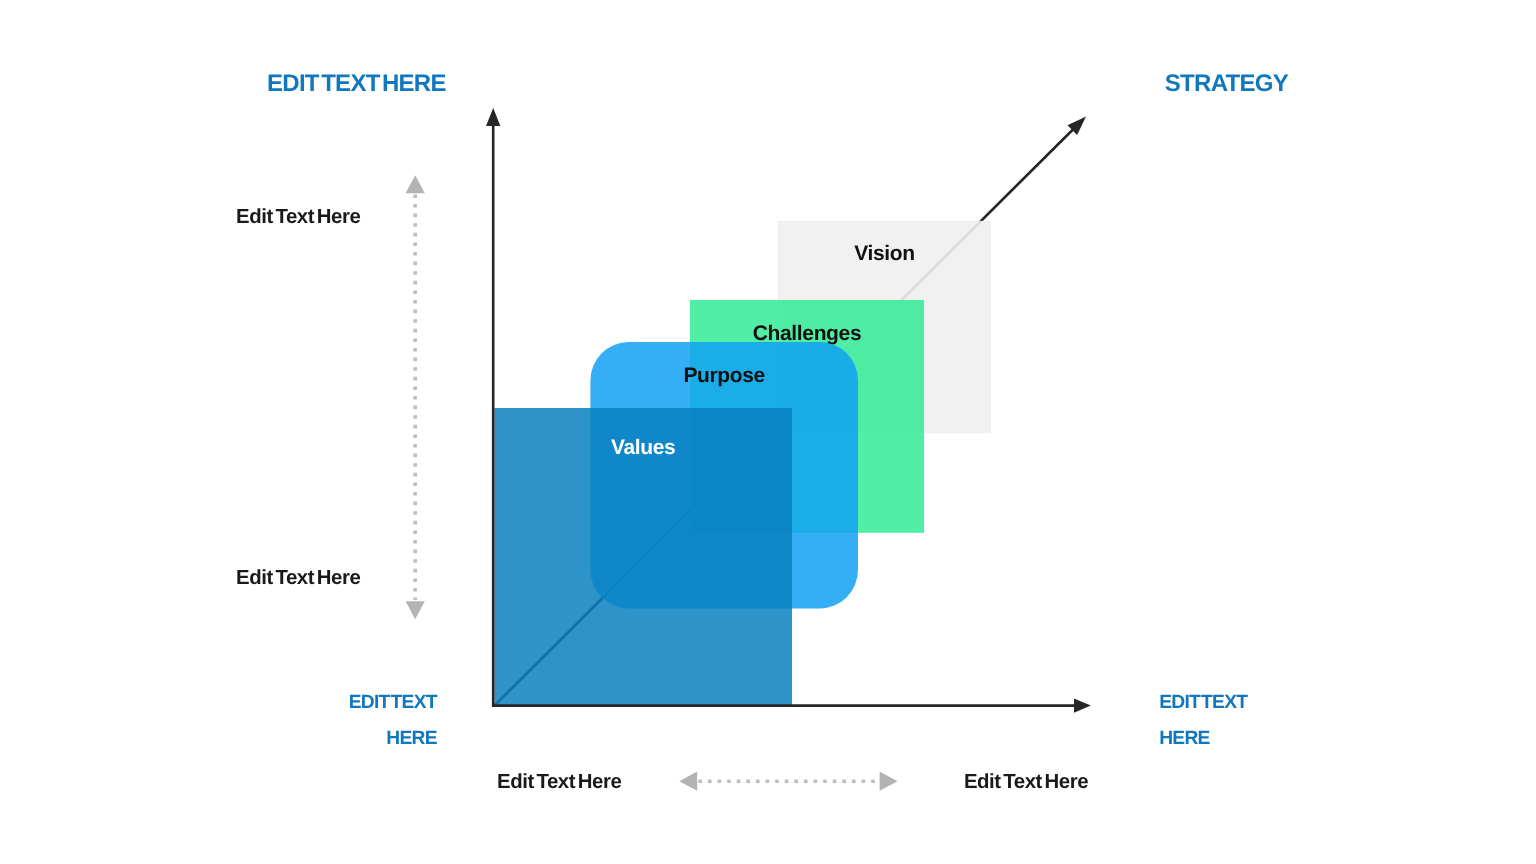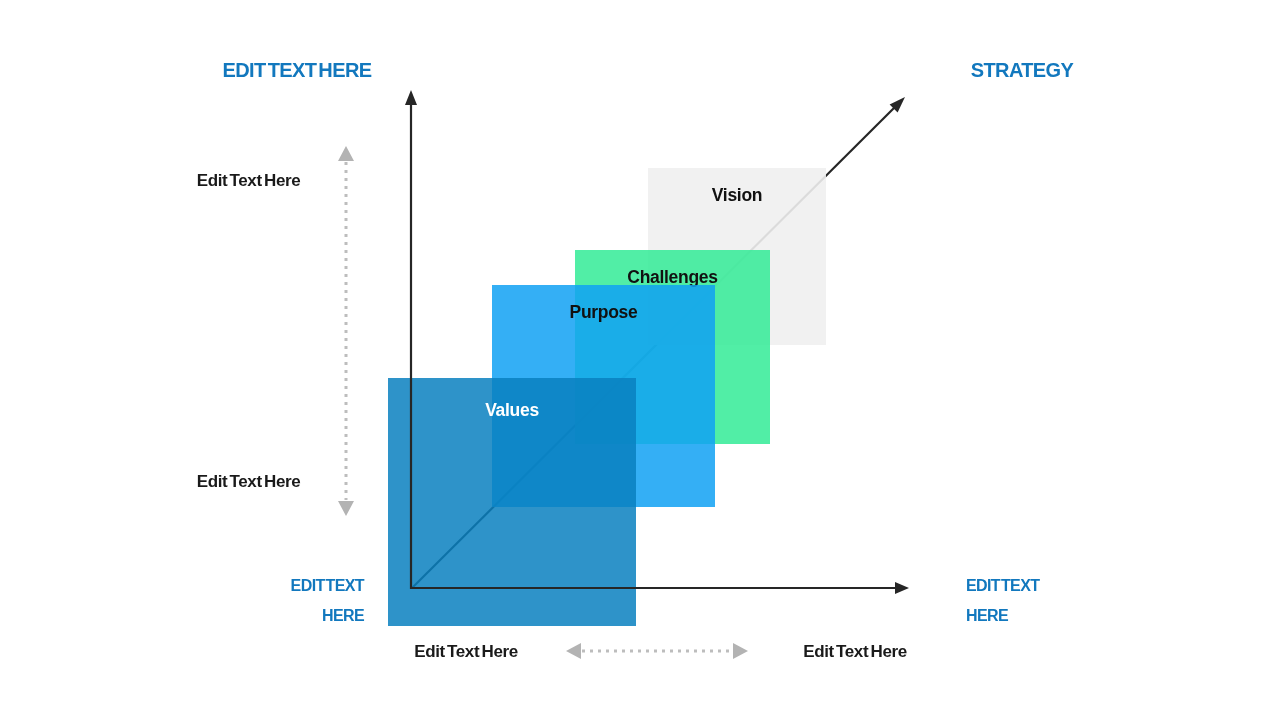--- a/index.html
+++ b/index.html
@@ -20,24 +20,24 @@
     position:absolute;color:#1278BE;font-weight:700;font-size:16px;
     letter-spacing:-0.6px;word-spacing:-3px;line-height:30px;
   }
   .corner-header.right-align{text-align:right;}
   .corner-header.left-align{text-align:left;}
   .square{position:absolute;}
   .square-label{
     position:absolute;left:0;top:17px;width:100%;text-align:center;
     font-weight:700;font-size:17.5px;letter-spacing:-0.3px;color:#111111;
   }
-  .sq-vision{left:648px;top:168px;width:178px;height:177px;background:rgba(239,239,239,0.90);}
+  .sq-vision{left:648px;top:184px;width:178px;height:177px;background:rgba(239,239,239,0.90);}
   .sq-challenges{left:575px;top:230px;width:195px;height:194px;background:rgba(51,235,151,0.85);margin-top:20px;}
-  .sq-purpose{left:492px;top:285px;width:223px;height:222px;background:rgba(17,161,243,0.85);}
-  .sq-values{left:388px;top:340px;width:248px;height:248px;background:rgba(9,128,192,0.85);margin-top:38px;}
+  .sq-purpose{left:492px;top:285px;width:223px;height:222px;background:rgba(17,161,243,0.85);border-radius:32px;}
+  .sq-values{left:412px;top:340px;width:248px;height:248px;background:rgba(9,128,192,0.85);}
   .sq-values .square-label{color:#ffffff;top:22px;}
 </style>
 </head>
 <body>
 
 <div class="stage">
 
   <svg class="layer" width="1280" height="720">
     <line x1="412" y1="588" x2="896" y2="106" stroke="#262626" stroke-width="2.2"></line>
     <polygon points="905,97 897.6,112.4 889.6,104.4" fill="#262626"></polygon>

